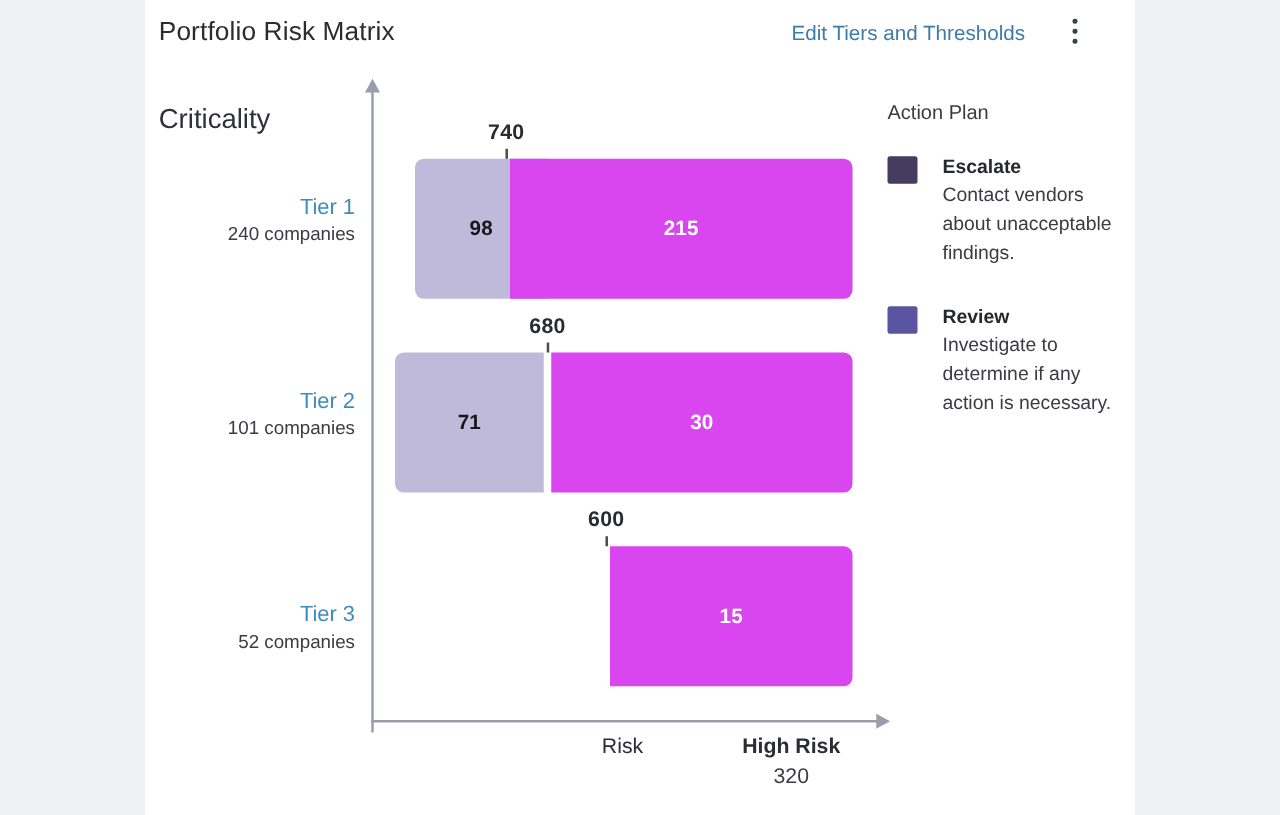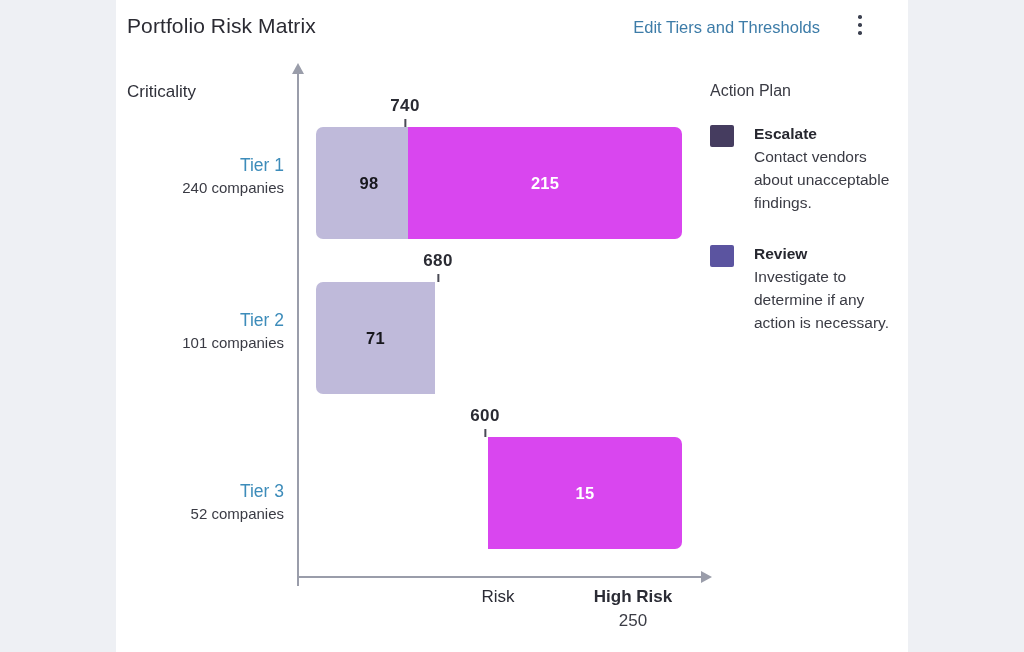--- a/index.html
+++ b/index.html
@@ -77,21 +77,21 @@
     top: 60px;
     width: 792px;
     height: 592px;
   }
 
   
   .criticality-label {
     position: absolute;
     left: 11px;
     top: 22px;
-    font-size: 17px;
+    font-size: 22px;
     color: #2f3039;
   }
   .action-plan-label {
     position: absolute;
     left: 594px;
     top: 22px;
     font-size: 16px;
     color: #3a3b44;
   }
 
@@ -287,21 +287,21 @@
       <div class="y-arrow"></div>
       <div class="x-axis"></div>
       <div class="x-arrow"></div>
 
       <div class="tier-row" style="top:67px;height:112px;">
         <div class="tier-side" style="top:26px;">
           <div class="tier-name">Tier 1</div>
           <div class="tier-count">240 companies</div>
         </div>
         <div class="bars" style="left:200px;width:366px;">
-          <div class="bar bar-monitor" style="left:0;width:106px;">
+          <div class="bar bar-monitor" style="left:16px;width:106px;">
             <span class="bar-value">98</span>
           </div>
           <div class="bar bar-escalate" style="left:92px;width:274px;">
             <span class="bar-value">215</span>
           </div>
         </div>
         <div class="threshold" style="left:289px;top:-31px;">
           <div class="threshold-value">740</div>
           <div class="threshold-tick"></div>
         </div>
@@ -309,20 +309,23 @@
 
       <div class="tier-row" style="top:222px;height:112px;">
         <div class="tier-side" style="top:26px;">
           <div class="tier-name">Tier 2</div>
           <div class="tier-count">101 companies</div>
         </div>
         <div class="bars" style="left:200px;width:366px;">
           <div class="bar bar-monitor" style="left:0;width:119px;">
             <span class="bar-value">71</span>
           </div>
+          <div class="bar bar-escalate" style="left:125px;width:241px;">
+            <span class="bar-value">30</span>
+          </div>
         </div>
         <div class="threshold" style="left:322px;top:-31px;">
           <div class="threshold-value">680</div>
           <div class="threshold-tick"></div>
         </div>
       </div>
 
       <div class="tier-row" style="top:377px;height:112px;">
         <div class="tier-side" style="top:42px;">
           <div class="tier-name">Tier 3</div>
@@ -338,21 +341,21 @@
           <div class="threshold-tick"></div>
         </div>
       </div>
 
       <div class="x-labels">
         <div class="x-tick" style="left:382px;">
           <div class="x-tick-name">Risk</div>
         </div>
         <div class="x-tick" style="left:517px;">
           <div class="x-tick-name bold">High Risk</div>
-          <div class="x-tick-value">250</div>
+          <div class="x-tick-value">320</div>
         </div>
       </div>
 
       <div class="legend">
         <div class="legend-item">
           <div class="legend-swatch" style="background:#453c5f;"></div>
           <div class="legend-name">Escalate</div>
           <div class="legend-desc">Contact vendors about unacceptable findings.</div>
         </div>
         <div class="legend-item" style="margin-top:28px;">

